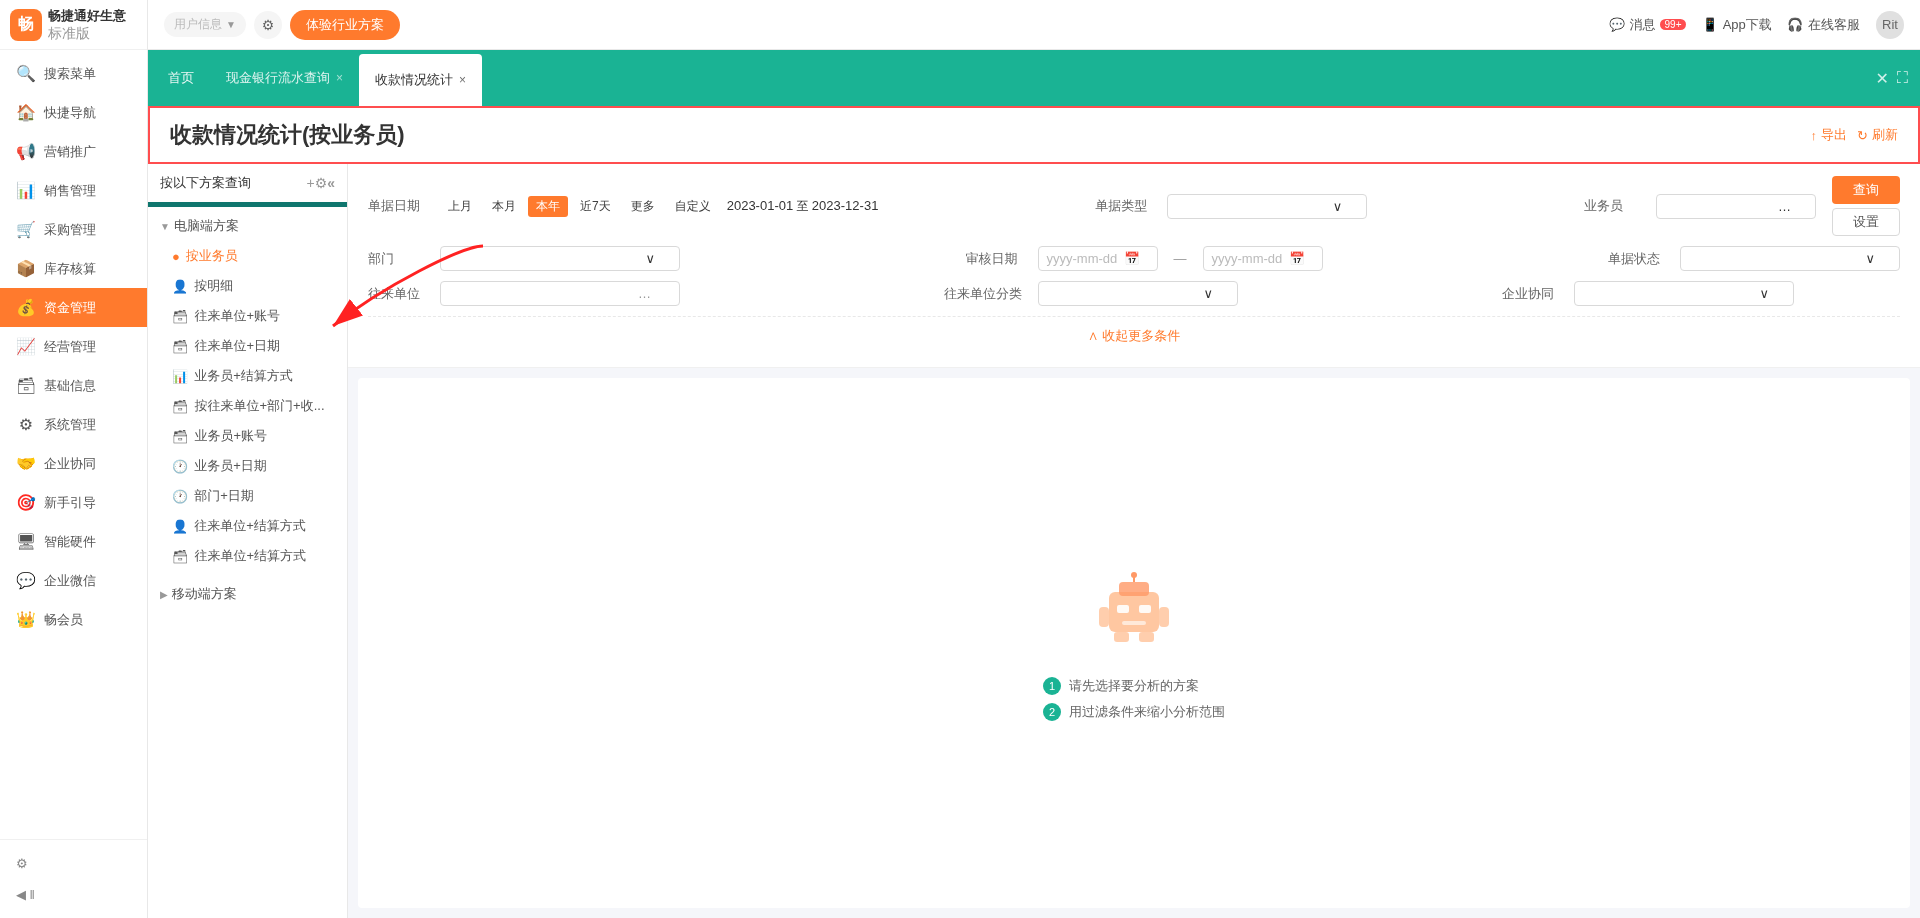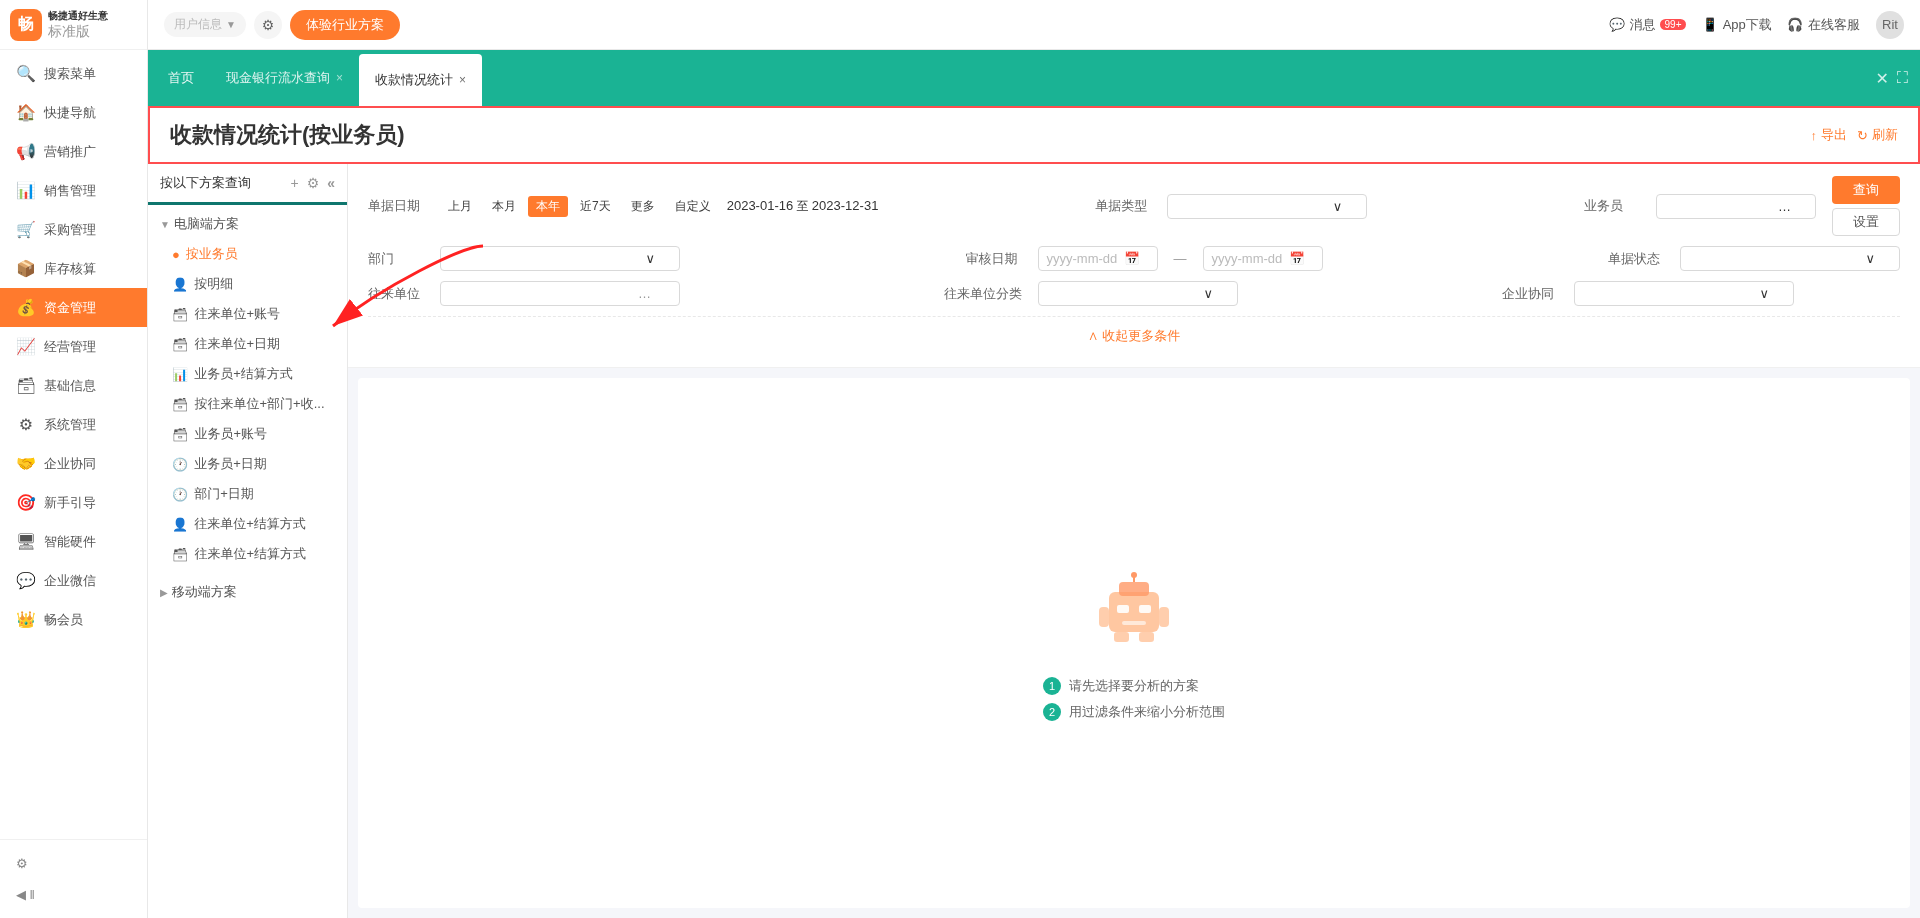--- a/index.html
+++ b/index.html
@@ -191,22 +191,21 @@
       width: 200px;
       background: #fff;
       border-right: 1px solid #e8e8e8;
       overflow-y: auto;
       flex-shrink: 0;
     }
     .left-panel-header {
       display: flex;
       align-items: center;
       padding: 10px 12px;
-      border-bottom: 3px solid #0f766e;
-      gap: 8px;
+      border-bottom: 5px solid #0f766e;
     }
     .left-panel-title { flex: 1; color: #333; font-size: 13px; }
     .icon-btn { cursor: pointer; color: #999; font-size: 14px; }
     .collapse-btn { cursor: pointer; color: #999; font-size: 14px; font-weight: bold; }
 
     .tree-section { padding: 4px 0; }
     .tree-section-header {
       display: flex;
       align-items: center;
       padding: 6px 12px;
@@ -363,21 +362,21 @@
       z-index: 200;
     }
   </style>
 </head>
 <body>
 
 <div class="sidebar">
   <div class="sidebar-logo">
     <div class="logo-icon">畅</div>
     <div>
-      <div style="font-size:10px;color:#333;font-weight:bold;">畅捷通好生意</div>
+      <div style="font-size:13px;color:#333;font-weight:bold;">畅捷通好生意</div>
       <div class="logo-badge">标准版</div>
     </div>
   </div>
   <div class="sidebar-nav">
     <div class="sidebar-item">
       <span class="icon">🔍</span>
       <span>搜索菜单</span>
     </div>
     <div class="sidebar-item">
       <span class="icon">🏠</span>
@@ -586,21 +585,21 @@
           <div class="filter-row">
             <span class="filter-label">单据日期</span>
             <div class="date-shortcuts">
               <span class="date-shortcut">上月</span>
               <span class="date-shortcut">本月</span>
               <span class="date-shortcut active">本年</span>
               <span class="date-shortcut">近7天</span>
               <span class="date-shortcut">更多</span>
               <span class="date-shortcut">自定义</span>
               <span class="date-range">
-                <span>2023-01-16</span>
+                <span>2023-01-01</span>
                 至
                 <span>2023-12-31</span>
               </span>
             </div>
             <div style="flex:1"></div>
             <span class="filter-label">单据类型</span>
             <div class="filter-select">
               <span></span>
               <span>∨</span>
             </div>

